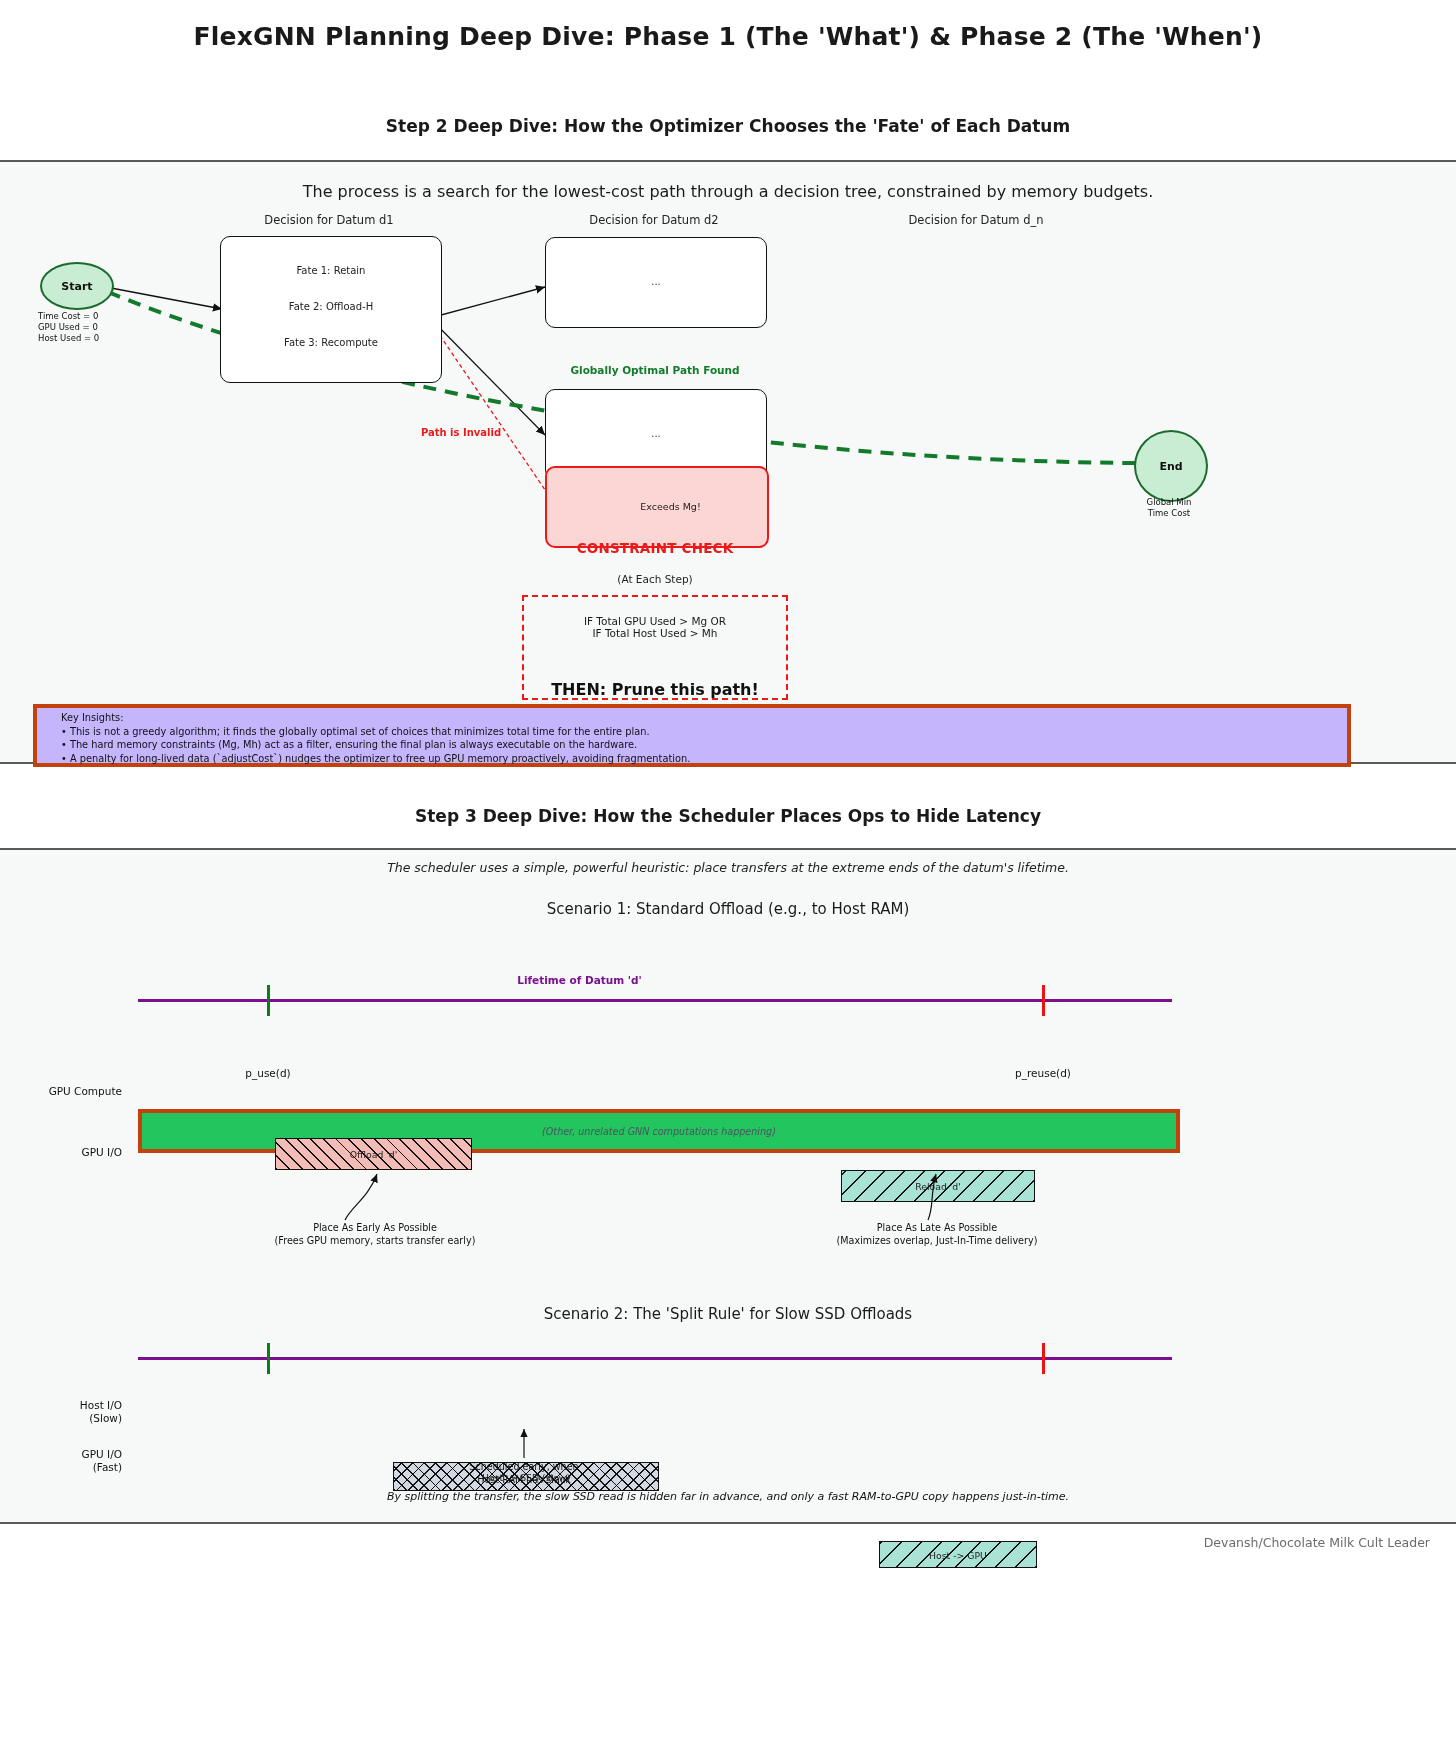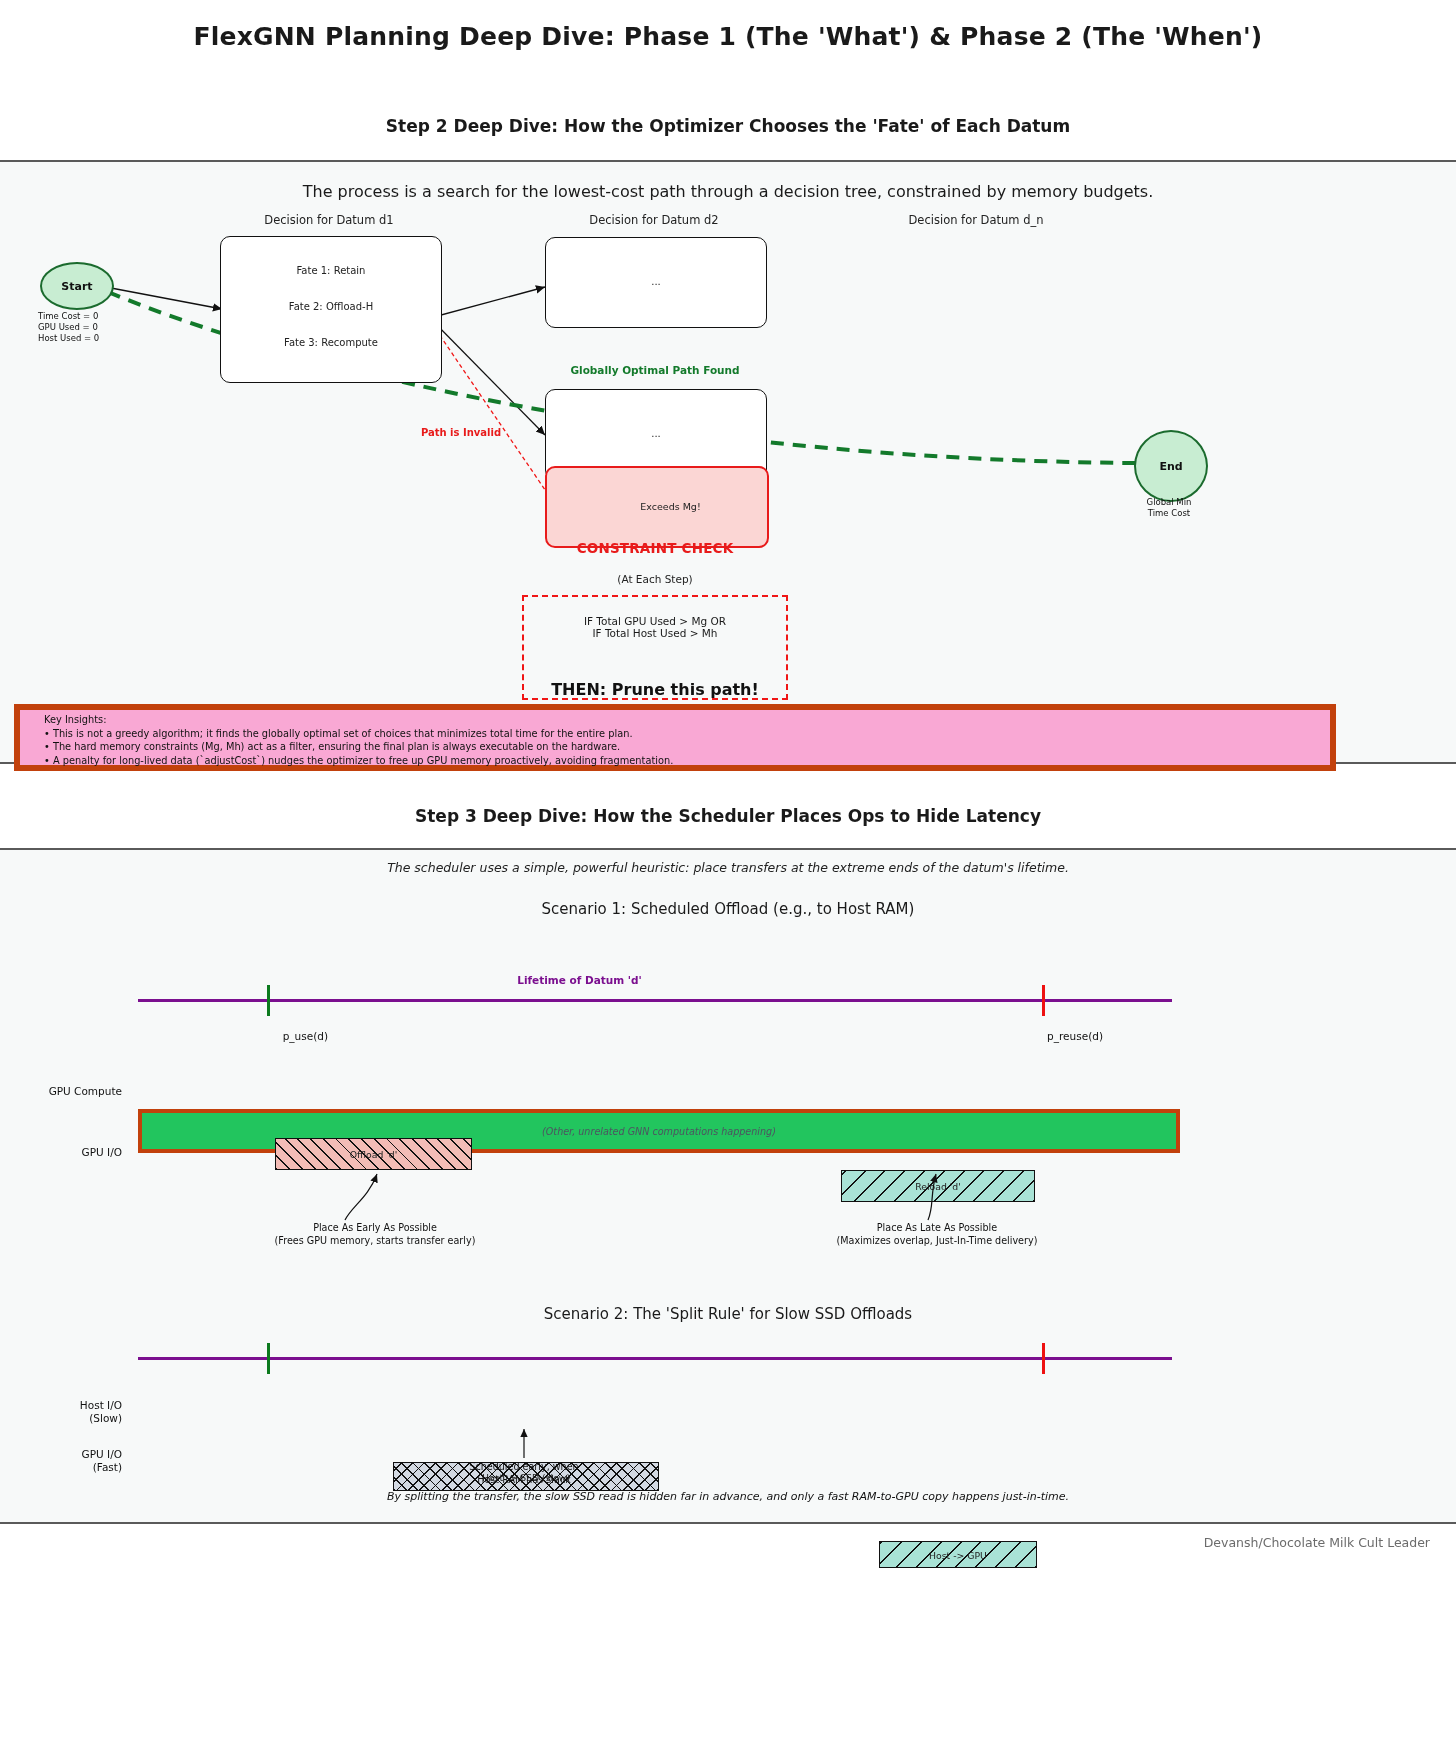--- a/index.html
+++ b/index.html
@@ -30,28 +30,28 @@
   .redbox .line{font-size:9.5px;color:#222;text-align:center;}
   .redlbl{color:#e81b1b;font-weight:bold;font-size:10px;}
   .greenlbl{color:#137a2b;font-weight:bold;font-size:10.5px;}
   .dashbox{border:2.5px dashed #f01616;background:transparent;}
   .dashbox .l{font-size:10.5px;color:#1a1a1a;text-align:center;}
   .dashbox .strong{font-size:16px;font-weight:bold;color:#111;}
   .cc-title{font-size:13.5px;font-weight:bold;color:#e81b1b;letter-spacing:.2px;}
   .at-each{font-size:10.5px;color:#222;}
 
   
-  #key-insights{left:14px;top:704px;width:1310px;height:55px;border:6px solid #c2410c;background:#f9a8d4;}
+  #key-insights{left:33px;top:704px;width:1310px;height:55px;border:4px solid #c2410c;background:#c4b5fd;}
   #key-insights .kt{font-size:9.8px;line-height:13.6px;color:#111;padding:3px 0 0 24px;}
 
   
   .axis{background:#7b0f8f;height:3px;}
   .tickg{background:#0c7a1e;width:3px;}
   .tickr{background:#ee1111;width:3px;}
-  .tlabel{font-size:10.5px;color:#111;text-align:right;}
+  .tlabel{font-size:10.5px;color:#111;text-align:center;margin-top:37px;}
   .lifelbl{color:#7b0f8f;font-weight:bold;font-size:10.5px;}
   .rowlbl{font-size:10.5px;color:#111;text-align:right;line-height:13px;}
   .compute-bar{background:#22c55e;border:4px solid #c2410c;margin-top:35px;}
   .compute-bar span{font-size:9.6px;font-style:italic;color:#4c5560;}
   .bar{border:1.3px solid #111;position:relative;}
   .bar span{position:absolute;left:0;right:0;top:50%;transform:translateY(-50%);text-align:center;font-size:9.3px;color:#222;}
   .hatch-red{background:
      repeating-linear-gradient(45deg,#111 0 1.3px,transparent 1.3px 9px),#f3bcb6;}
   .hatch-teal{background:
      repeating-linear-gradient(-45deg,#111 0 1.3px,transparent 1.3px 14px),#a9e3d6;}
@@ -152,21 +152,21 @@
     <div>• This is not a greedy algorithm; it finds the globally optimal set of choices that minimizes total time for the entire plan.</div>
     <div>• The hard memory constraints (Mg, Mh) act as a filter, ensuring the final plan is always executable on the hardware.</div>
     <div>• A penalty for long-lived data (`adjustCost`) nudges the optimizer to free up GPU memory proactively, avoiding fragmentation.</div>
   </div>
 </div>
 
 <div class="abs ctr" id="step3-title">Step 3 Deep Dive: How the Scheduler Places Ops to Hide Latency</div>
 <div class="abs panel" id="panel-step3"></div>
 
 <div class="abs ctr subtitle" style="left:0;top:860px;width:1456px;">The scheduler uses a simple, powerful heuristic: place transfers at the extreme ends of the datum's lifetime.</div>
-<div class="abs ctr scen-title" style="left:0;top:900px;width:1456px;">Scenario 1: Scheduled Offload (e.g., to Host RAM)</div>
+<div class="abs ctr scen-title" style="left:0;top:900px;width:1456px;">Scenario 1: Standard Offload (e.g., to Host RAM)</div>
 
 <div class="abs ctr lifelbl" style="left:0;top:974px;width:1159px;">Lifetime of Datum 'd'</div>
 <div class="abs axis" style="left:138px;top:999px;width:1034px;"></div>
 <div class="abs tickg" style="left:267px;top:985px;height:31px;"></div>
 <div class="abs tickr" style="left:1042px;top:985px;height:31px;"></div>
 <div class="abs tlabel" style="left:208px;top:1030px;width:120px;">p_use(d)</div>
 <div class="abs tlabel" style="left:983px;top:1030px;width:120px;">p_reuse(d)</div>
 
 <div class="abs rowlbl" style="left:10px;top:1085px;width:112px;">GPU Compute</div>
 <div class="abs rowlbl" style="left:10px;top:1146px;width:112px;">GPU I/O</div>

